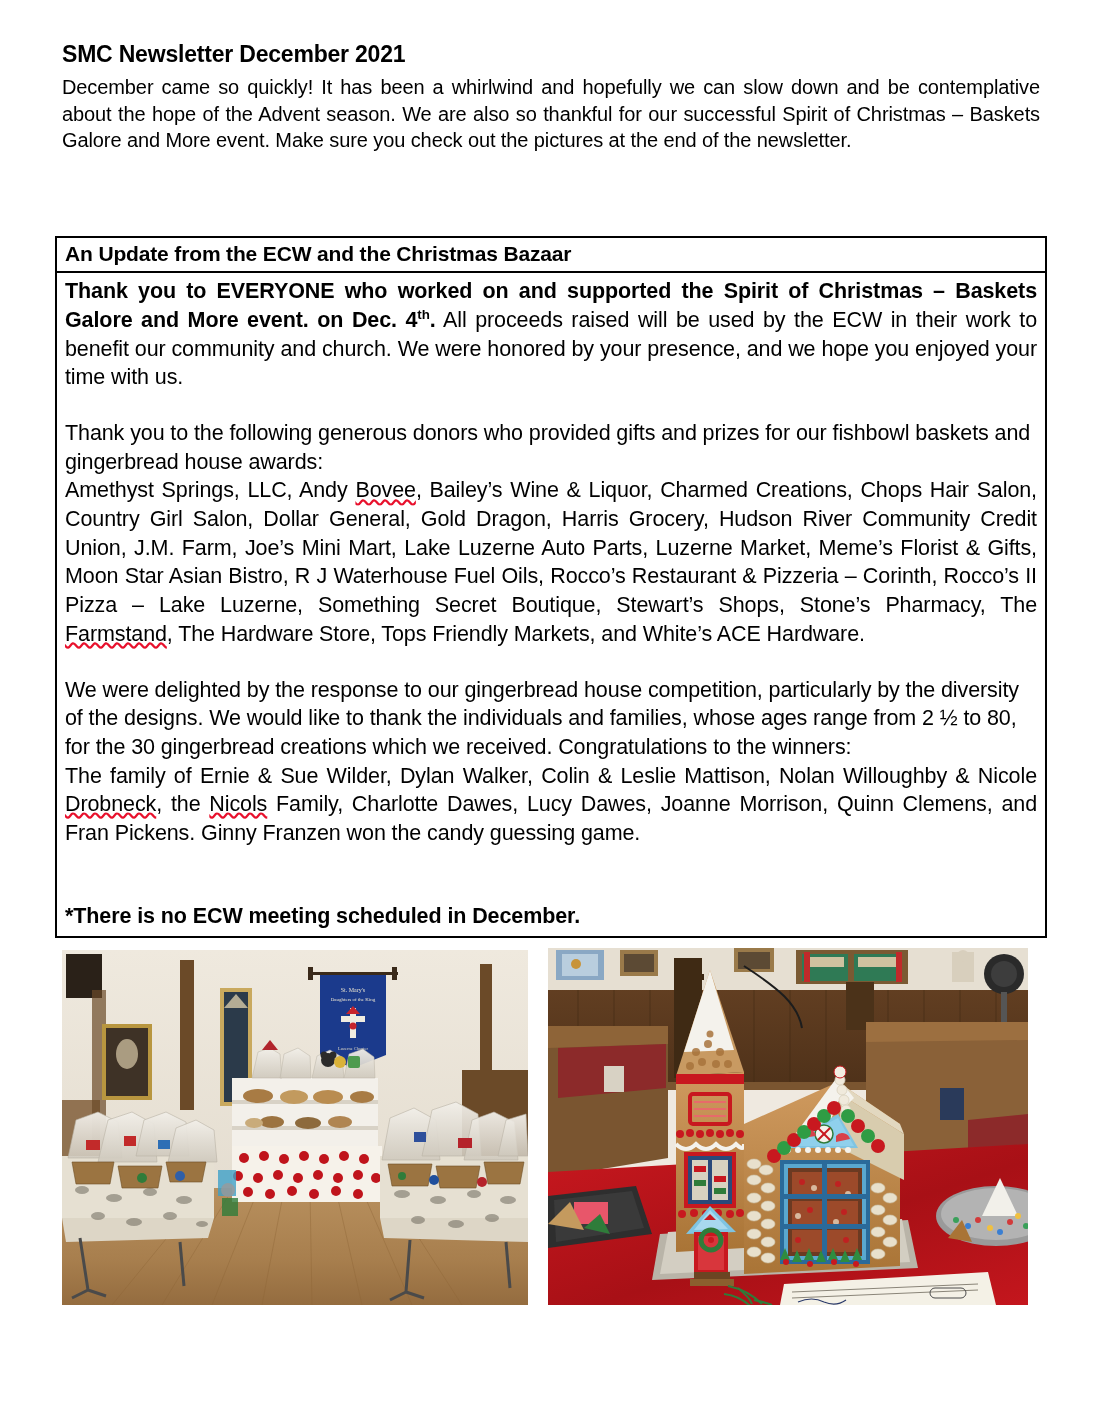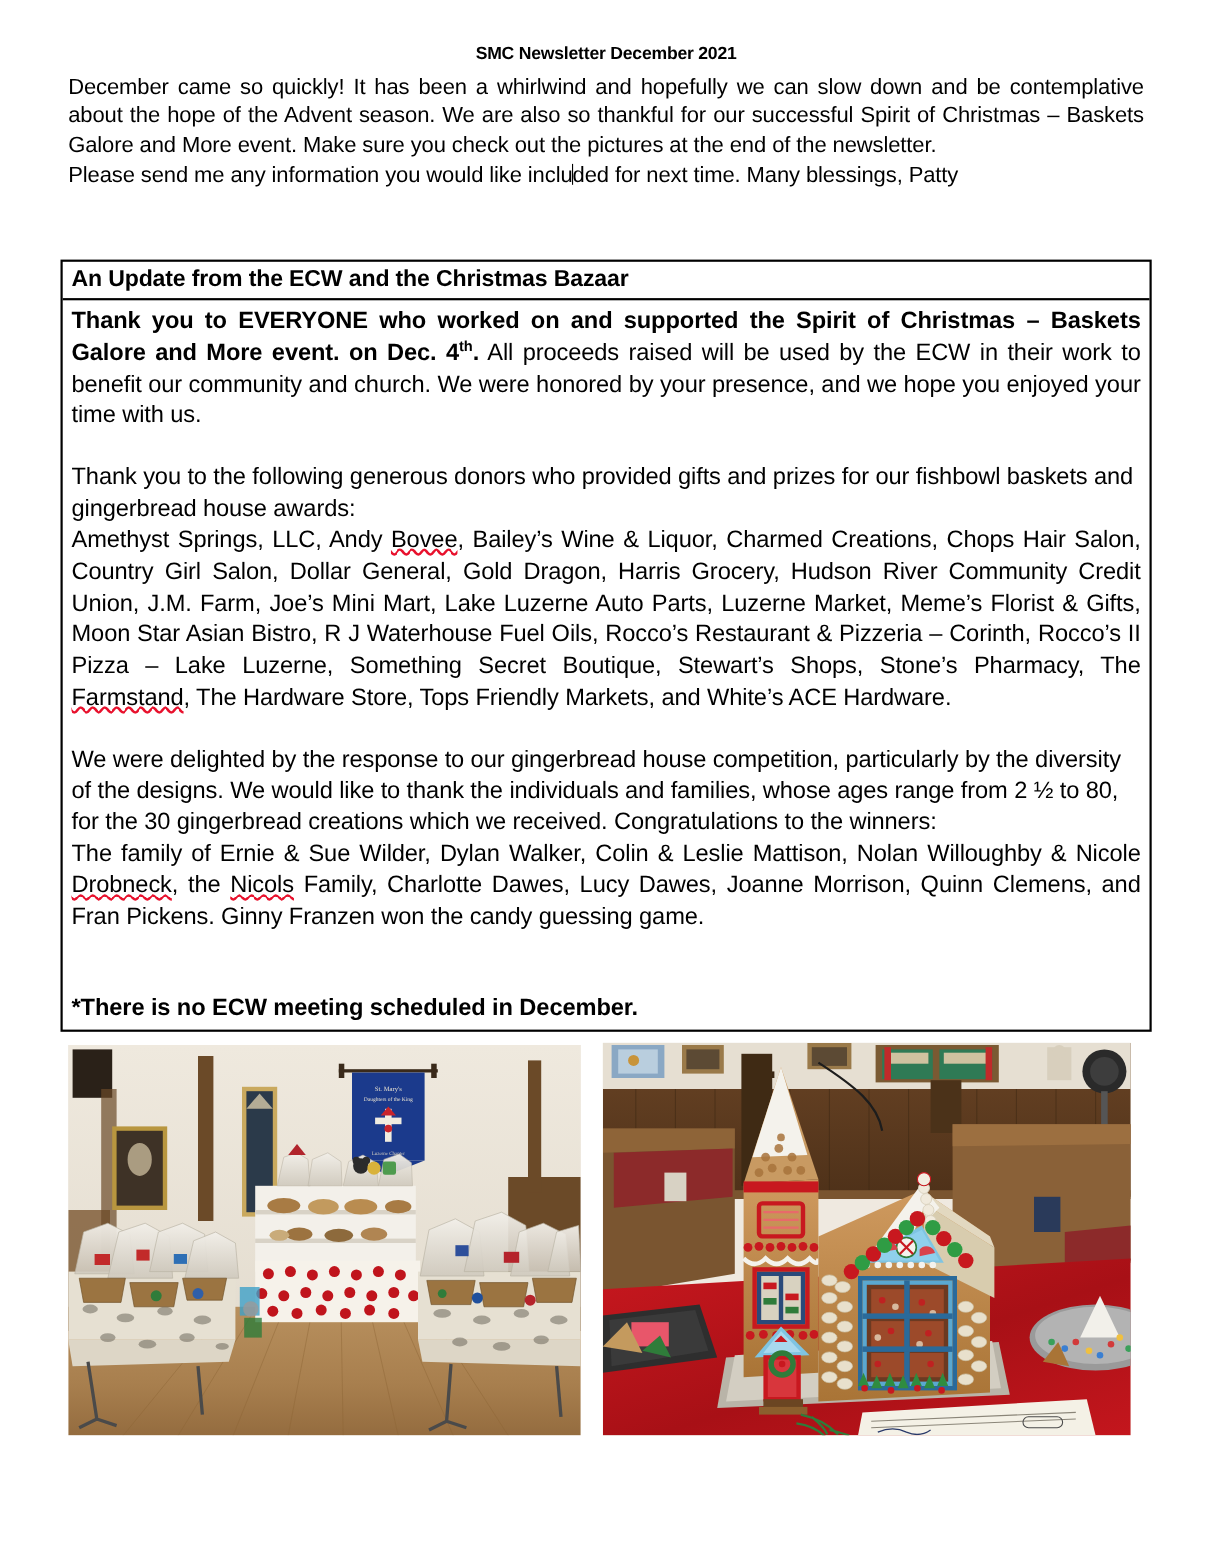--- a/index.html
+++ b/index.html
@@ -25,22 +25,22 @@
   }
 
   
   .intro-wrap {
     position: absolute;
     left: 62px;
     top: 40px;
     width: 978px;
   }
   .doc-title {
-    text-align: center;
-    font-size: 16px;
+    text-align: left;
+    font-size: 23px;
     font-weight: bold;
     letter-spacing: -0.2px;
     line-height: 1.22;
     margin: 0 0 6px 0;
     white-space: nowrap;
   }
   .intro-para {
     font-size: 20px;
     line-height: 1.335;
     margin: 0;
@@ -141,21 +141,20 @@
   .photo svg { display: block; width: 100%; height: 100%; }
 </style>
 </head>
 <body>
 
 <div class="page">
 
   <div class="intro-wrap">
     <h1 class="doc-title">SMC Newsletter December 2021</h1>
     <p class="intro-para">December came so quickly! It has been a whirlwind and hopefully we can slow down and be contemplative about the hope of the Advent season. We are also so thankful for our successful Spirit of Christmas – Baskets Galore and More event. Make sure you check out the pictures at the end of the newsletter.</p>
-    <p class="intro-para last-line"><span>Please send me any information you would like inclu</span><span class="caret"></span><span>ded for next time. Many blessings, Patty</span></p>
   </div>
 
   <div class="ecw-box">
 
     <div class="ecw-header">An Update from the ECW and the Christmas Bazaar</div>
 
     <div class="ecw-body">
 
       <p><span class="bold">Thank you to EVERYONE who worked on and supported the Spirit of Christmas – Baskets Galore and More event. on Dec. 4</span><sup class="ord bold">th</sup><span class="bold">.</span><span> All proceeds raised will be used by the ECW in their work to benefit our community and church.  We were honored by your presence, and we hope you enjoyed your time with us.</span></p>
 

